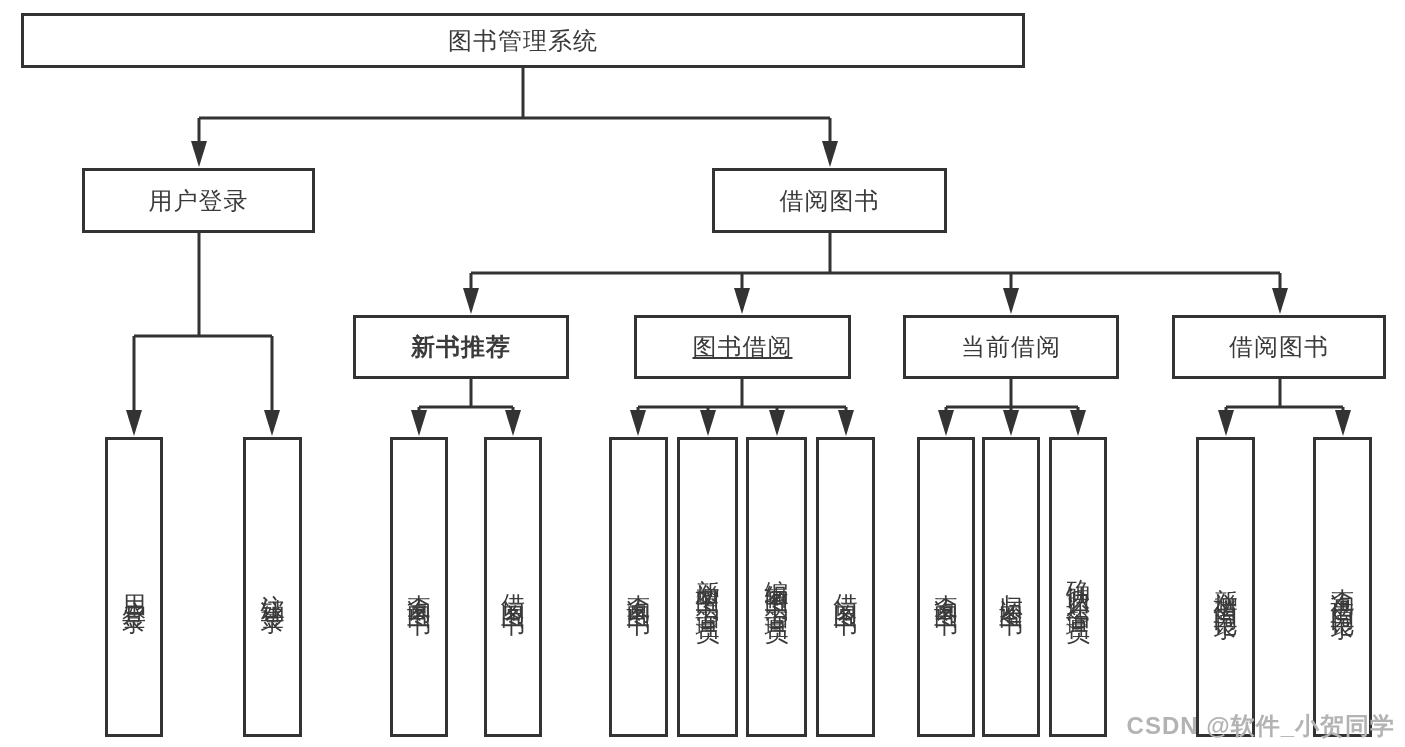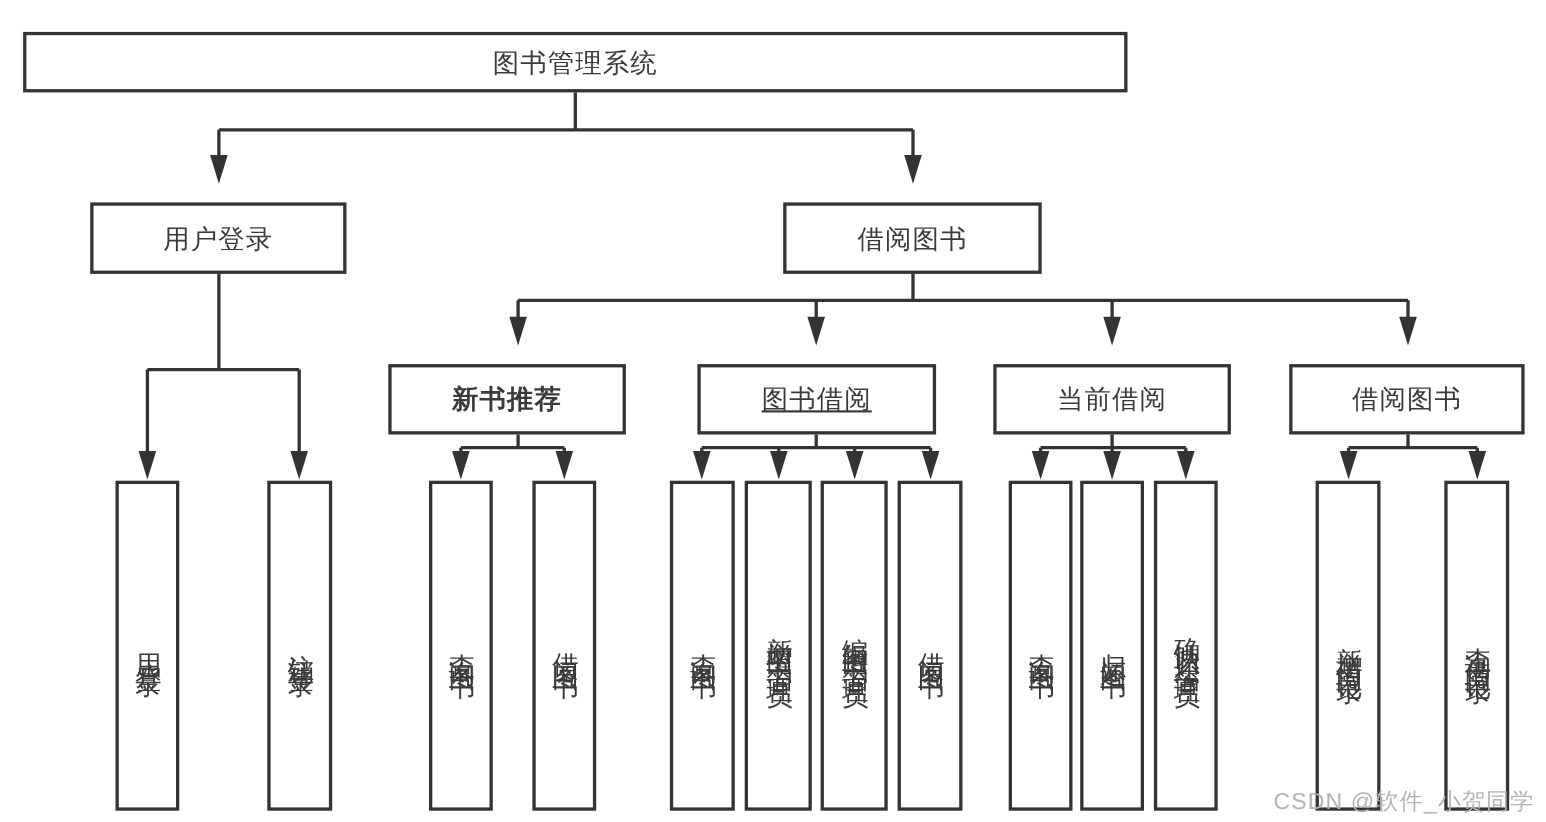--- a/index.html
+++ b/index.html
@@ -38,39 +38,39 @@
     border: 3px solid var(--box-border-color, #333333);
     display: flex;
     align-items: center;
     justify-content: center;
     color: var(--text-color, #3a3a3a);
   }
   .hbox {
     font-size: 24px;
     letter-spacing: 1px;
     white-space: nowrap;
-    margin-top: 16px;
   }
   .vbox .vtext {
     writing-mode: vertical-rl;
     text-orientation: mixed;
     font-size: 24px;
     line-height: 1;
     letter-spacing: 6px;
     white-space: nowrap;
   }
   .watermark {
     position: absolute;
     right: 10px;
     bottom: 5px;
-    font-size: 21px;
+    font-size: 24px;
     letter-spacing: 1px;
     color: var(--watermark-color, #b3b3b3);
     z-index: 5;
     white-space: nowrap;
+    font-weight: bold;
   }
 </style>
 </head>
 <body>
 
 <div class="canvas">
 
   <svg class="wires" viewBox="0 0 1405 747" aria-hidden="true">
     <g>
       <path d="M523 68 V118 M199 118 H830 M199 118 V144 M830 118 V144"></path>

